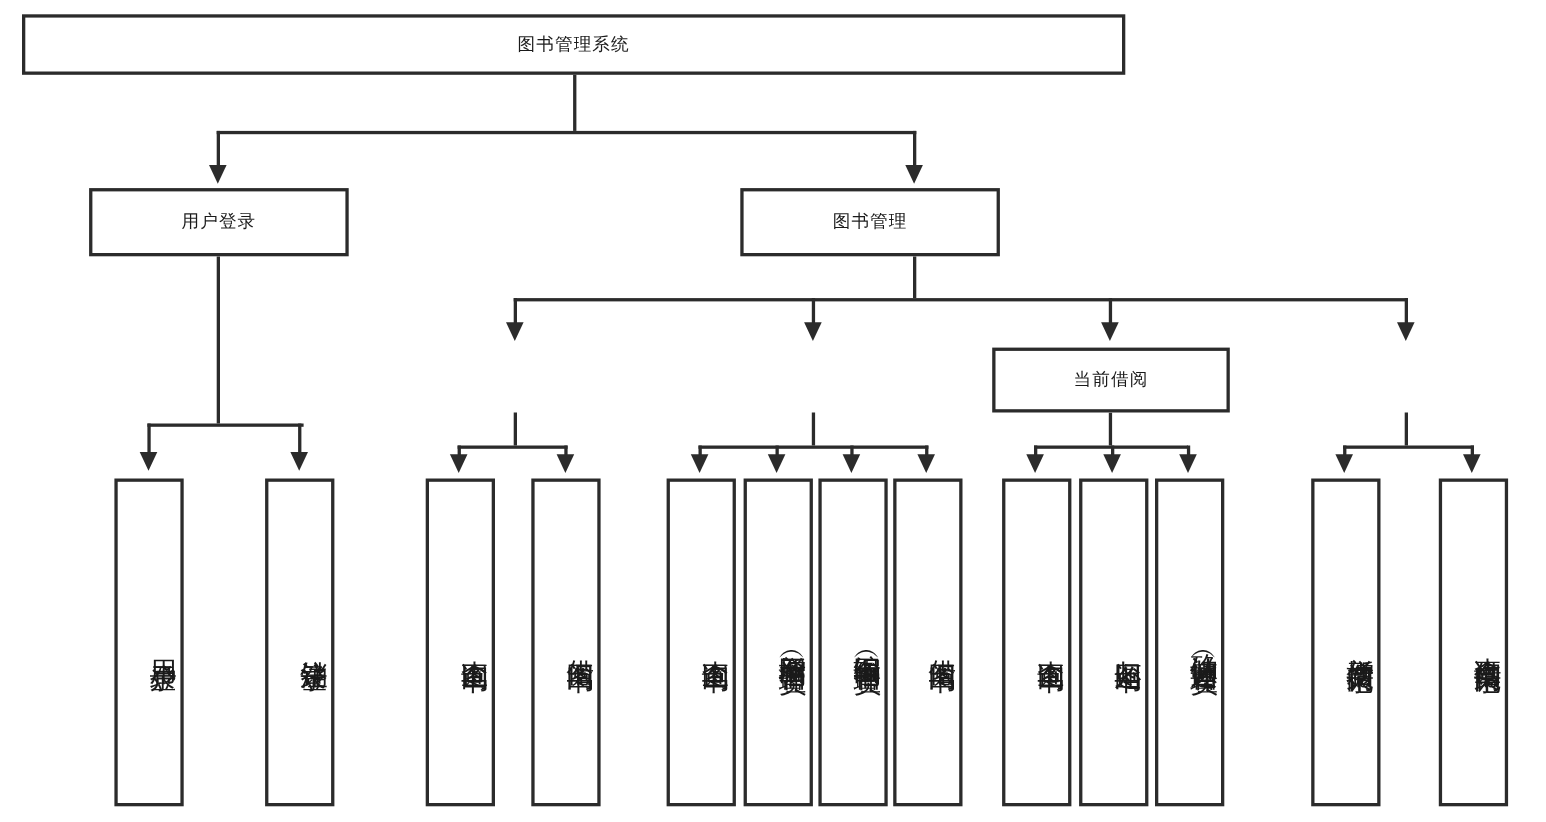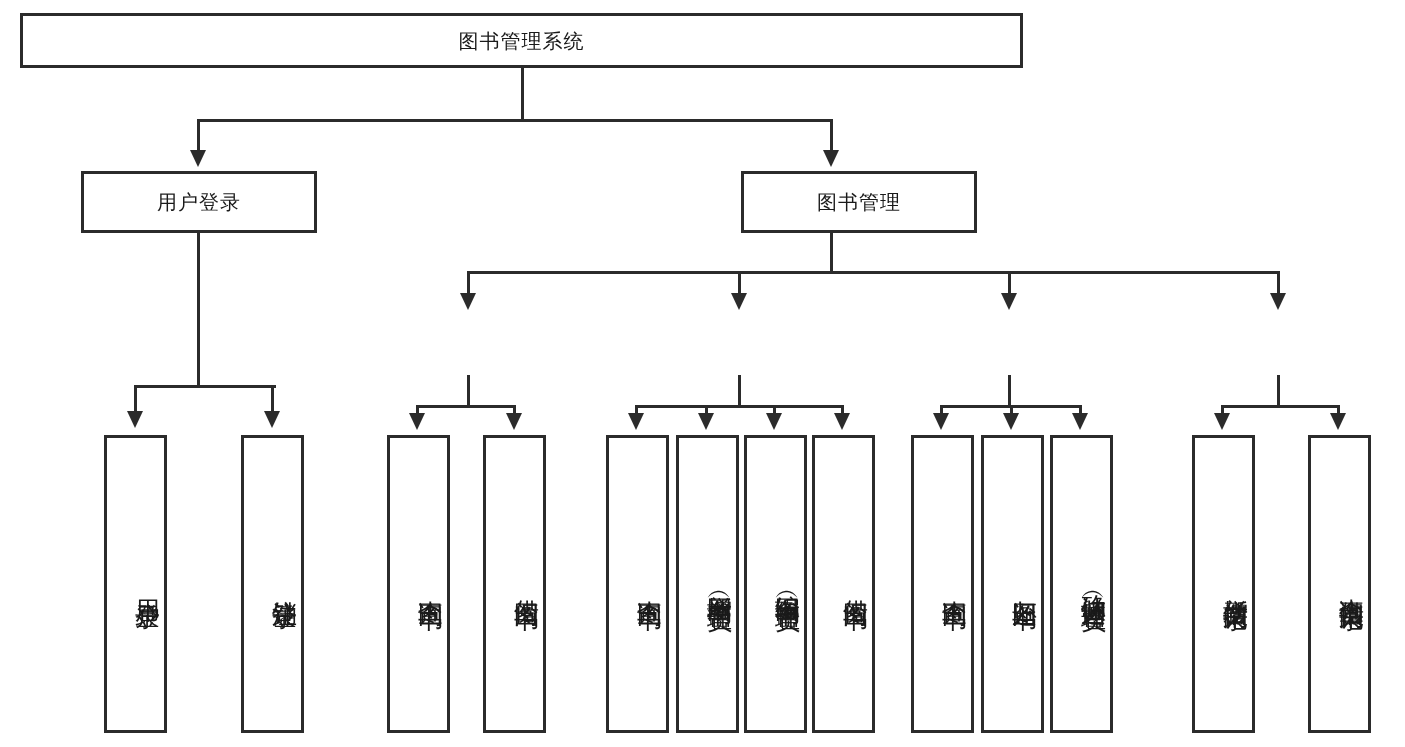--- a/index.html
+++ b/index.html
@@ -21,21 +21,21 @@
     position: absolute;
     box-sizing: border-box;
     border: 3px solid #2b2b2b;
     background: #ffffff;
     display: flex;
     align-items: center;
     justify-content: center;
     color: #1a1a1a;
   }
   .node.horiz {
-    font-size: 20px;
+    font-size: 16px;
     letter-spacing: 1px;
     line-height: 1.2;
   }
   .node.vert {
     writing-mode: vertical-rl;
     text-orientation: upright;
     font-size: 25px;
     line-height: 1.28;
     letter-spacing: 2px;
     padding-top: 14px;
@@ -138,26 +138,29 @@
   <div class="arrow" style="left:1330px; top:413px;"></div>
 
   <div class="node horiz" style="left:20px; top:13px; width:1003px; height:55px;">
     <span>图书管理系统</span>
   </div>
 
   <div class="node horiz" style="left:81px; top:171px; width:236px; height:62px;">
     <span>用户登录</span>
   </div>
 
-  <div class="node horiz" style="left:741px; top:171px; width:236px; height:62px;">
+  <div class="node horiz" style="left:673px; top:171px; width:236px; height:62px;">
     <span>图书管理</span>
   </div>
 
 
 
+  <div class="node horiz" style="left:902px; top:316px; width:216px; height:59px;">
+    <span>当前借阅</span>
+  </div>
 
 
   <div class="node vert" style="left:104px; top:435px; width:63px; height:298px;">
     <span class="vtext">用户登录</span>
   </div>
   <div class="node vert" style="left:241px; top:435px; width:63px; height:298px;">
     <span class="vtext">注销登录</span>
   </div>
 
   <div class="node vert" style="left:387px; top:435px; width:63px; height:298px;">

